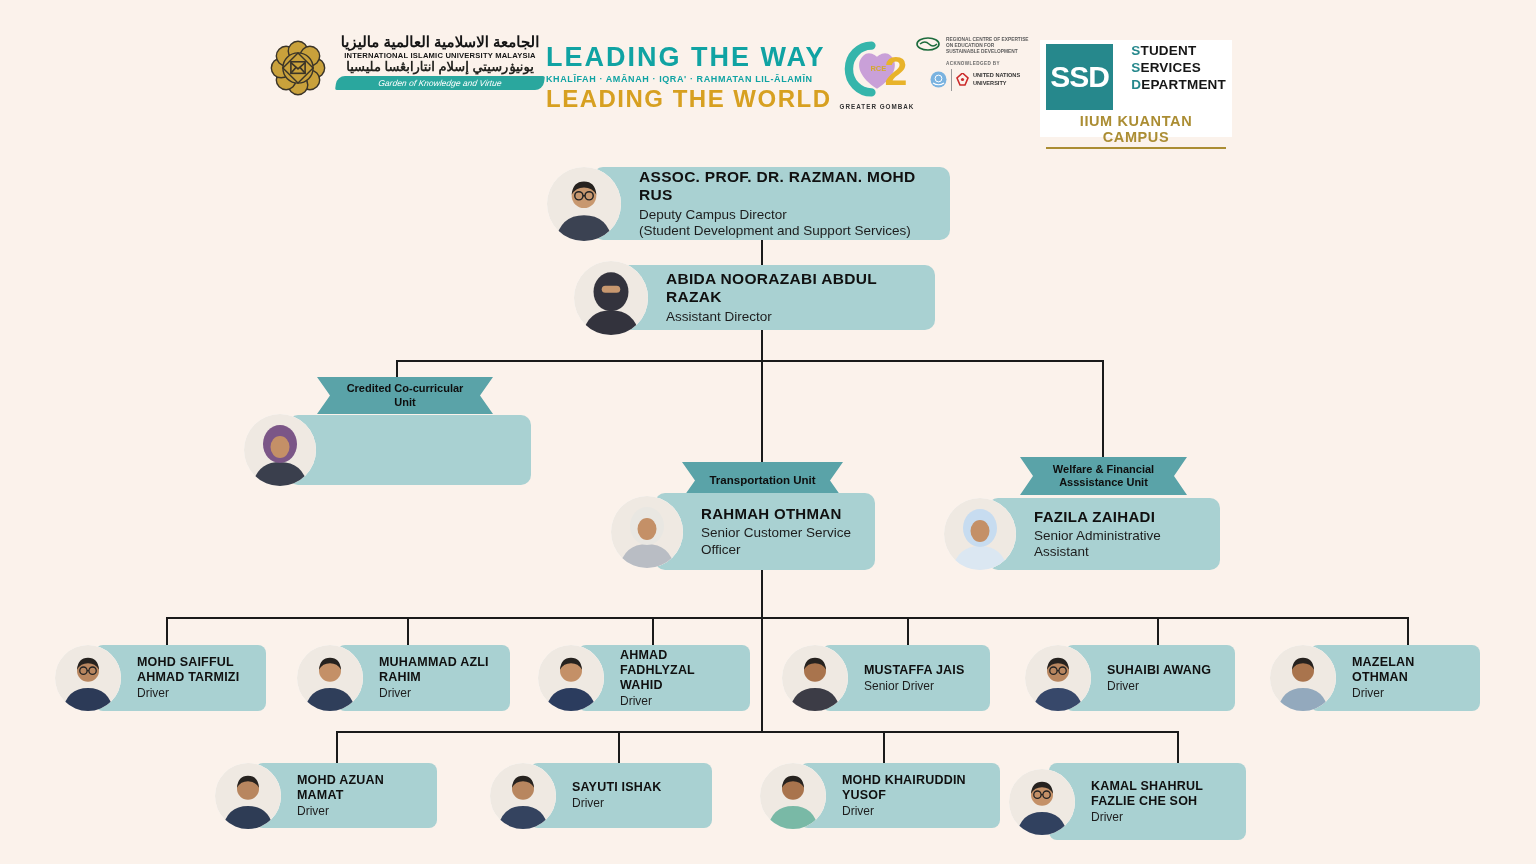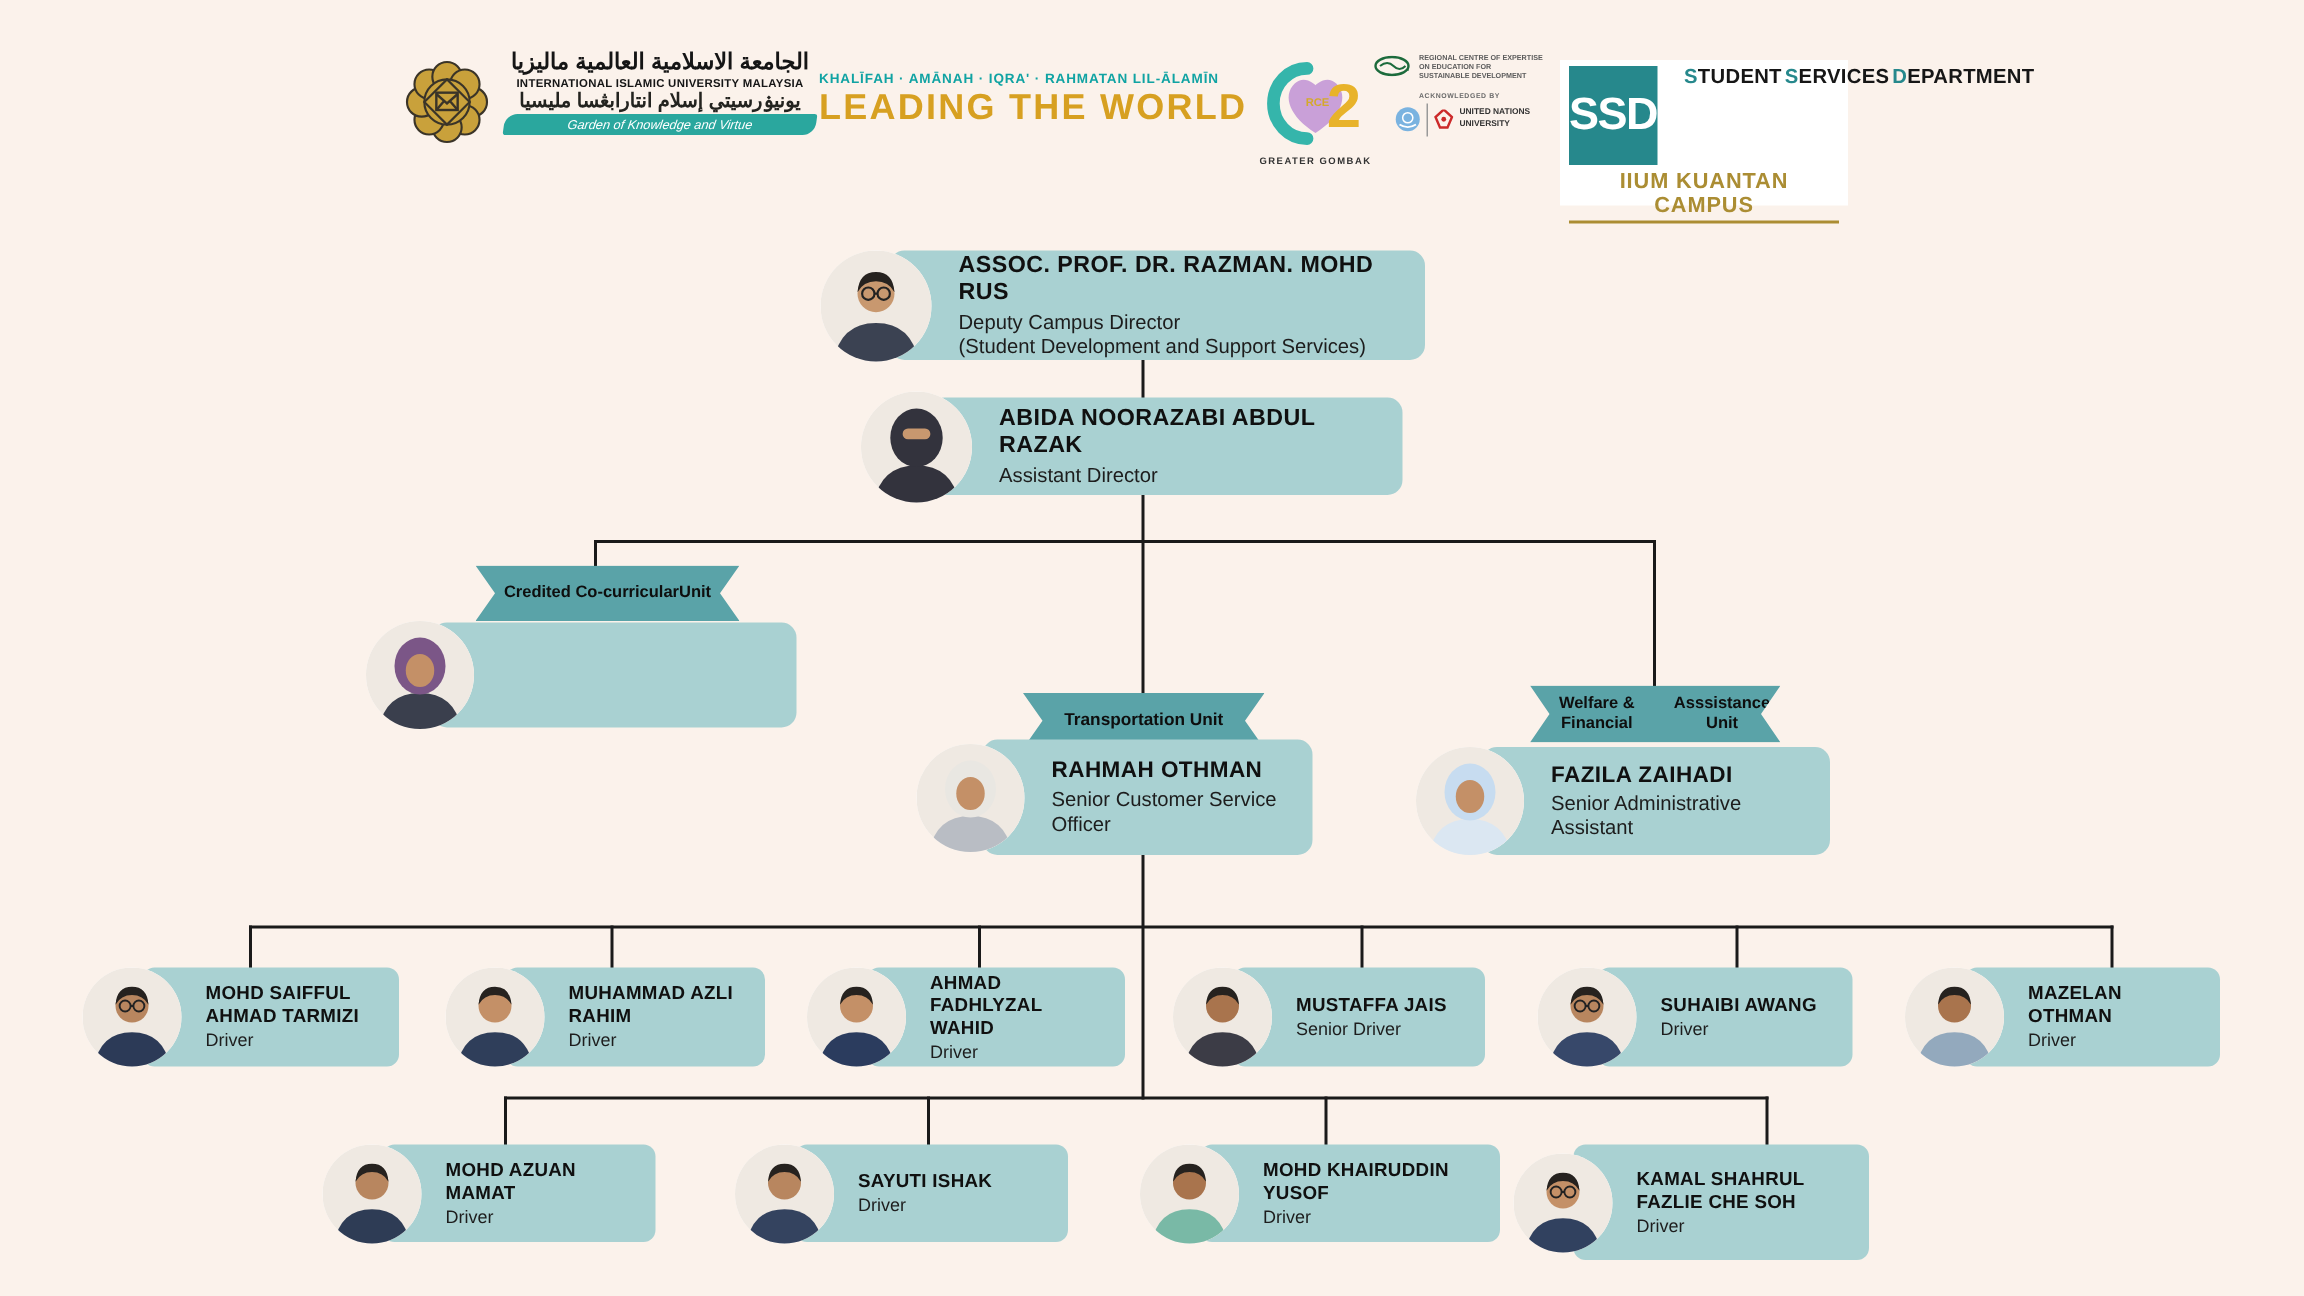--- a/index.html
+++ b/index.html
@@ -25,21 +25,21 @@
   .rce-row{display:flex;gap:4px;align-items:flex-start}
   .rce-txt{font-size:4.8px;color:#5c5c5c;font-weight:bold;line-height:1.3;text-align:left}
   .ack{font-size:4.6px;color:#6a6a6a;font-weight:bold;margin:5px 0 3px 30px;letter-spacing:.4px}
   .unu-row{display:flex;align-items:center;gap:4px;margin-left:14px}
   .unu-sep{width:1px;height:22px;background:#999}
   .unu-txt{font-size:5.6px;color:#333;font-weight:bold;line-height:1.35;text-align:left}
   .ssd-box{position:absolute;left:1040px;top:40px;width:192px;height:97px;background:#fff;padding:4px 6px 2px;box-sizing:border-box}
   .ssd-top{display:flex;gap:18px;align-items:flex-start}
   .ssd-square{width:72px;height:66px;background:#26888c;color:#fff;font-weight:bold;font-size:30px;
     display:flex;align-items:center;justify-content:center;letter-spacing:-1px}
-  .ssd-words{display:flex;flex-direction:row;gap:2px}
+  .ssd-words{display:flex;flex-direction:column;gap:2px}
   .ssd-word{font-size:13.5px;font-weight:bold;color:#161616;letter-spacing:.2px;line-height:1.1}
   .ssd-word b{color:#26888c;font-weight:bold}
   .ssd-campus{margin-top:3px;font-size:14.5px;font-weight:bold;color:#ab8d33;letter-spacing:.6px;
     text-align:center;border-bottom:2px solid #ab8d33;padding-bottom:2px}
   .headline{position:absolute;left:240px;top:109px;width:796px;text-align:center;
     font-size:21px;font-weight:600;color:#141414;letter-spacing:-.2px}
 
   
   .lines{position:absolute;left:0;top:0;width:1536px;height:864px}
   .card{position:absolute;background:#a9d1d2;border-radius:10px;
@@ -54,21 +54,21 @@
   .drv{border-radius:8px}
   .drv .info{padding-left:42px}
   .drv .nm{font-size:12.5px;letter-spacing:.2px}
   .drv .rl{font-size:12px;margin-top:1px}
   .avatar{position:absolute;top:50%;transform:translateY(-50%);border-radius:50%;
     overflow:hidden;background:#fff}
   .av74{width:74px;height:74px;left:-46px}
   .av72{width:72px;height:72px;left:-44px}
   .av66{width:66px;height:66px;left:-40px}
   .ribbon{position:absolute;background:#5aa3a8;color:#0e0e0e;font-weight:bold;
-    display:flex;flex-direction:row;align-items:center;justify-content:center;text-align:center;
+    display:flex;flex-direction:column;align-items:center;justify-content:center;text-align:center;
     clip-path:polygon(0 0,100% 0,calc(100% - 13px) 50%,100% 100%,0 100%,13px 50%);
     line-height:1.2;font-size:11px;box-sizing:border-box}
 </style>
 </head>
 <body>
 
 <div id="canvas">
 
   <div class="iium-logo">
     <svg class="emblem" viewBox="0 0 72 72">
@@ -91,20 +91,21 @@
     </svg>
     <div class="iium-text">
       <div class="ar1">الجامعة الاسلامية العالمية ماليزيا</div>
       <div class="en1">INTERNATIONAL ISLAMIC UNIVERSITY MALAYSIA</div>
       <div class="ar2">يونيۏرسيتي إسلام انتارابڠسا مليسيا</div>
       <div class="garden">Garden of Knowledge and Virtue</div>
     </div>
   </div>
 
   <div class="leading">
+    <div class="lead1">LEADING THE WAY</div>
     <div class="lead2">KHALĪFAH · AMĀNAH · IQRA' · RAHMATAN LIL-ĀLAMĪN</div>
     <div class="lead3">LEADING THE WORLD</div>
   </div>
 
   <div class="gombak">
     <svg width="78" height="58" viewBox="0 0 80 62">
       <path d="M34 6 A 24 25 0 1 0 34 56" stroke="#35b5ab" stroke-width="9" fill="none" stroke-linecap="round"></path>
       <path d="M40 52 C22 41 16 26 25 17 C32 10 40 18 40 18 C40 18 48 10 55 17 C64 26 58 41 40 52 Z" fill="#c9a0d8"></path>
       <text x="48" y="48" font-size="44" font-weight="bold" fill="#e8b32a" font-family="Liberation Sans,sans-serif">2</text>
       <text x="33" y="33" font-size="8" font-weight="bold" fill="#d4a92c" font-family="Liberation Sans,sans-serif">RCE</text>

